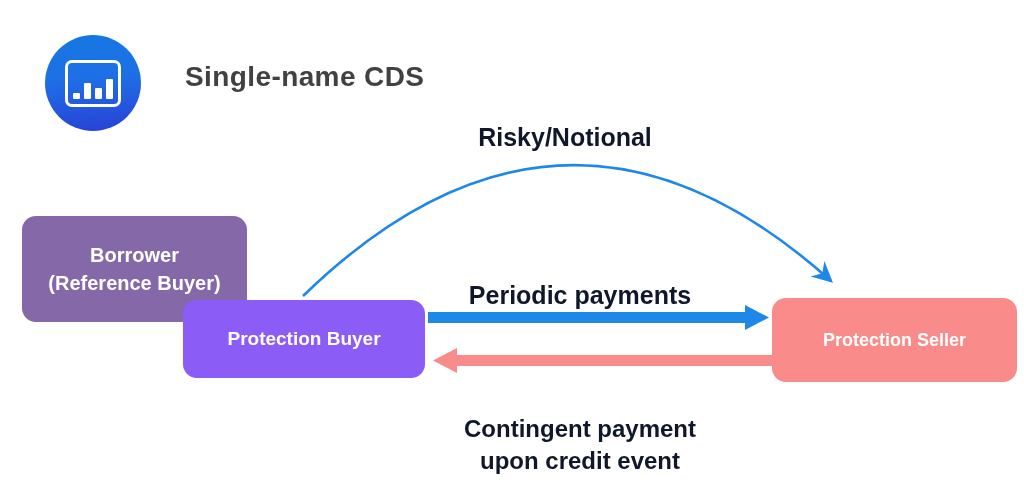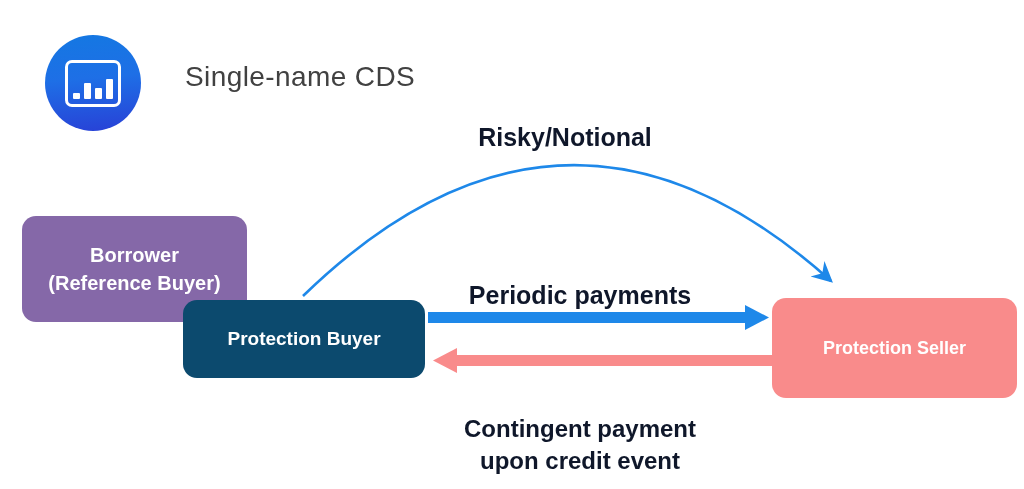--- a/index.html
+++ b/index.html
@@ -30,21 +30,21 @@
   }
   .chart-frame .bar { background: #ffffff; width: 7px; border-radius: 1px; }
   .bar.b1 { height: 6px;  }
   .bar.b2 { height: 16px; }
   .bar.b3 { height: 11px; }
   .bar.b4 { height: 20px; }
 
   .page-title {
     position: absolute;
     left: 185px; top: 61px;
-    font-size: 28px; font-weight: normal;
+    font-size: 28px; font-weight: bold;
     color: #414141; letter-spacing: 0.4px;
   }
 
   .flow-label {
     position: absolute;
     color: #0f172a;
     font-weight: bold;
     text-align: center;
   }
   .label-risky     { left: 415px; top: 123px; width: 300px; font-size: 25px; }
@@ -58,24 +58,24 @@
     display: flex; flex-direction: column;
     justify-content: center;
     text-align: center; font-weight: bold;
   }
   .node-borrower {
     left: 22px; top: 216px; width: 225px; height: 106px;
     background: #8568A8; font-size: 20px; line-height: 28px; z-index: 1;
   }
   .node-buyer {
     left: 183px; top: 300px; width: 242px; height: 78px;
-    background: #0c4a6e; font-size: 19px; z-index: 2;
+    background: #8b5cf6; font-size: 19px; z-index: 2;
   }
   .node-seller {
-    left: 772px; top: 298px; width: 245px; height: 100px;
+    left: 772px; top: 298px; width: 245px; height: 84px;
     background: #F98B8B; font-size: 18px; z-index: 2;
   }
 
   .arrow-layer {
     position: absolute; left: 0; top: 0;
     width: 1024px; height: 489px;
     z-index: 3; pointer-events: none;
   }
 </style>
 </head>

